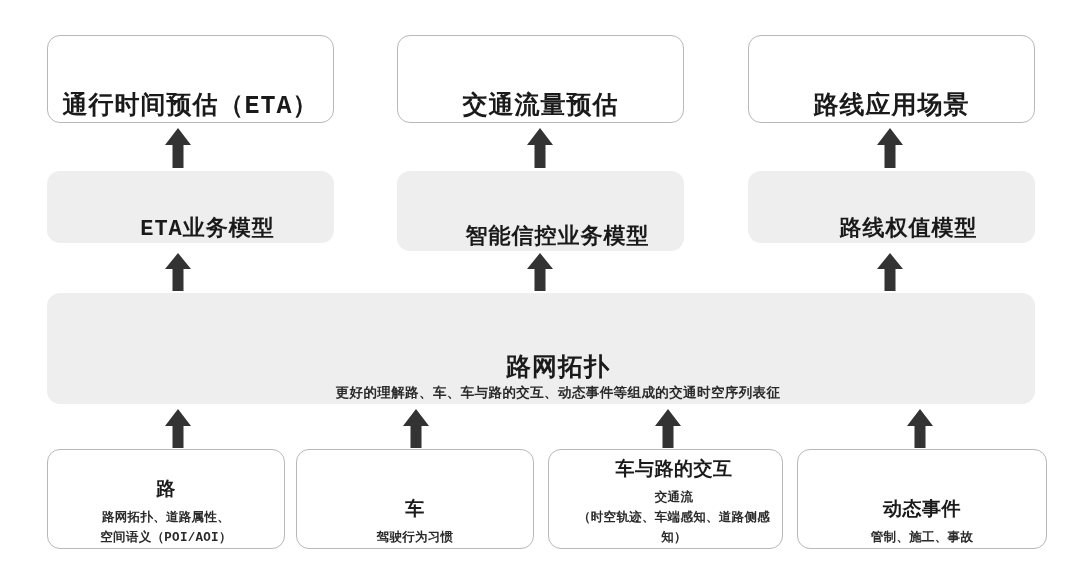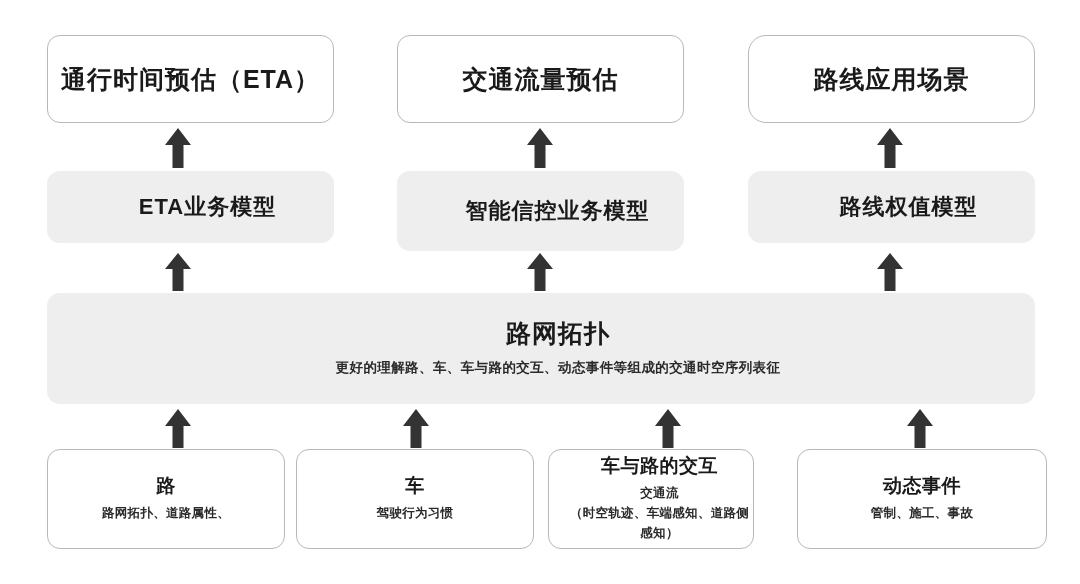--- a/index.html
+++ b/index.html
@@ -21,22 +21,23 @@
     background: #ffffff;
   }
 
   
   .box {
     position: absolute;
     box-sizing: border-box;
     display: flex;
     flex-direction: column;
     align-items: center;
-    justify-content: center;
+    justify-content: flex-end;
     text-align: center;
+    font-family: Liberation Mono, monospace;
   }
   .box-outline {
     background: #ffffff;
     border: 1.4px solid #b8b8b8;
     border-radius: 13px;
   }
   .box-filled {
     background: #eeeeee;
     border: none;
     border-radius: 13px;
@@ -71,21 +72,20 @@
     letter-spacing: 0.3px;
     line-height: 1.6;
     color: #2a2a2a;
   }
   .center-sub {
     font-size: 13.5px;
     font-weight: 700;
     letter-spacing: 0.4px;
     line-height: 1.5;
     color: #2a2a2a;
-    margin-top: 10px;
   }
 
   
   .arrow {
     position: absolute;
     width: 26px;
   }
   .arrow svg { display: block; width: 100%; height: 100%; }
 </style>
 </head>
@@ -94,21 +94,21 @@
 <div id="canvas">
 
   <div class="box box-outline" style="left:47px; top:35px; width:287px; height:88px;">
     <span class="title-lg">通行时间预估（ETA）</span>
   </div>
 
   <div class="box box-outline" style="left:397px; top:35px; width:287px; height:88px;">
     <span class="title-lg">交通流量预估</span>
   </div>
 
-  <div class="box box-outline" style="left:748px; top:35px; width:287px; height:88px;border-radius:18px;">
+  <div class="box box-outline" style="left:748px; top:35px; width:287px; height:88px;">
     <span class="title-lg">路线应用场景</span>
   </div>
 
   <div class="arrow" style="left:165px; top:128px; height:40px;">
     <svg viewBox="0 0 26 40" preserveAspectRatio="none">
       <path d="M13 0 L26 17 L18.5 17 L18.5 40 L7.5 40 L7.5 17 L0 17 Z" fill="#333333"></path>
     </svg>
   </div>
   <div class="arrow" style="left:527px; top:128px; height:40px;">
     <svg viewBox="0 0 26 40" preserveAspectRatio="none">
@@ -171,28 +171,29 @@
   </div>
   <div class="arrow" style="left:907px; top:409px; height:39px;">
     <svg viewBox="0 0 26 39" preserveAspectRatio="none">
       <path d="M13 0 L26 17 L18.5 17 L18.5 39 L7.5 39 L7.5 17 L0 17 Z" fill="#333333"></path>
     </svg>
   </div>
 
   <div class="box box-outline" style="left:47px; top:449px; width:238px; height:100px;">
     <span class="title-sm">路</span>
     <span class="sub">路网拓扑、道路属性、</span>
+    <span class="sub">空间语义（POI/AOI）</span>
   </div>
 
   <div class="box box-outline" style="left:296px; top:449px; width:238px; height:100px;">
     <span class="title-sm">车</span>
     <span class="sub">驾驶行为习惯</span>
   </div>
 
-  <div class="box box-outline" style="left:548px; top:449px; width:206px; height:100px;padding-left:17px;">
+  <div class="box box-outline" style="left:548px; top:449px; width:235px; height:100px;padding-left:17px;">
     <span class="title-sm">车与路的交互</span>
     <span class="sub">交通流</span>
     <span class="sub">（时空轨迹、车端感知、道路侧感知）</span>
   </div>
 
   <div class="box box-outline" style="left:797px; top:449px; width:250px; height:100px;">
     <span class="title-sm">动态事件</span>
     <span class="sub">管制、施工、事故</span>
   </div>
 

